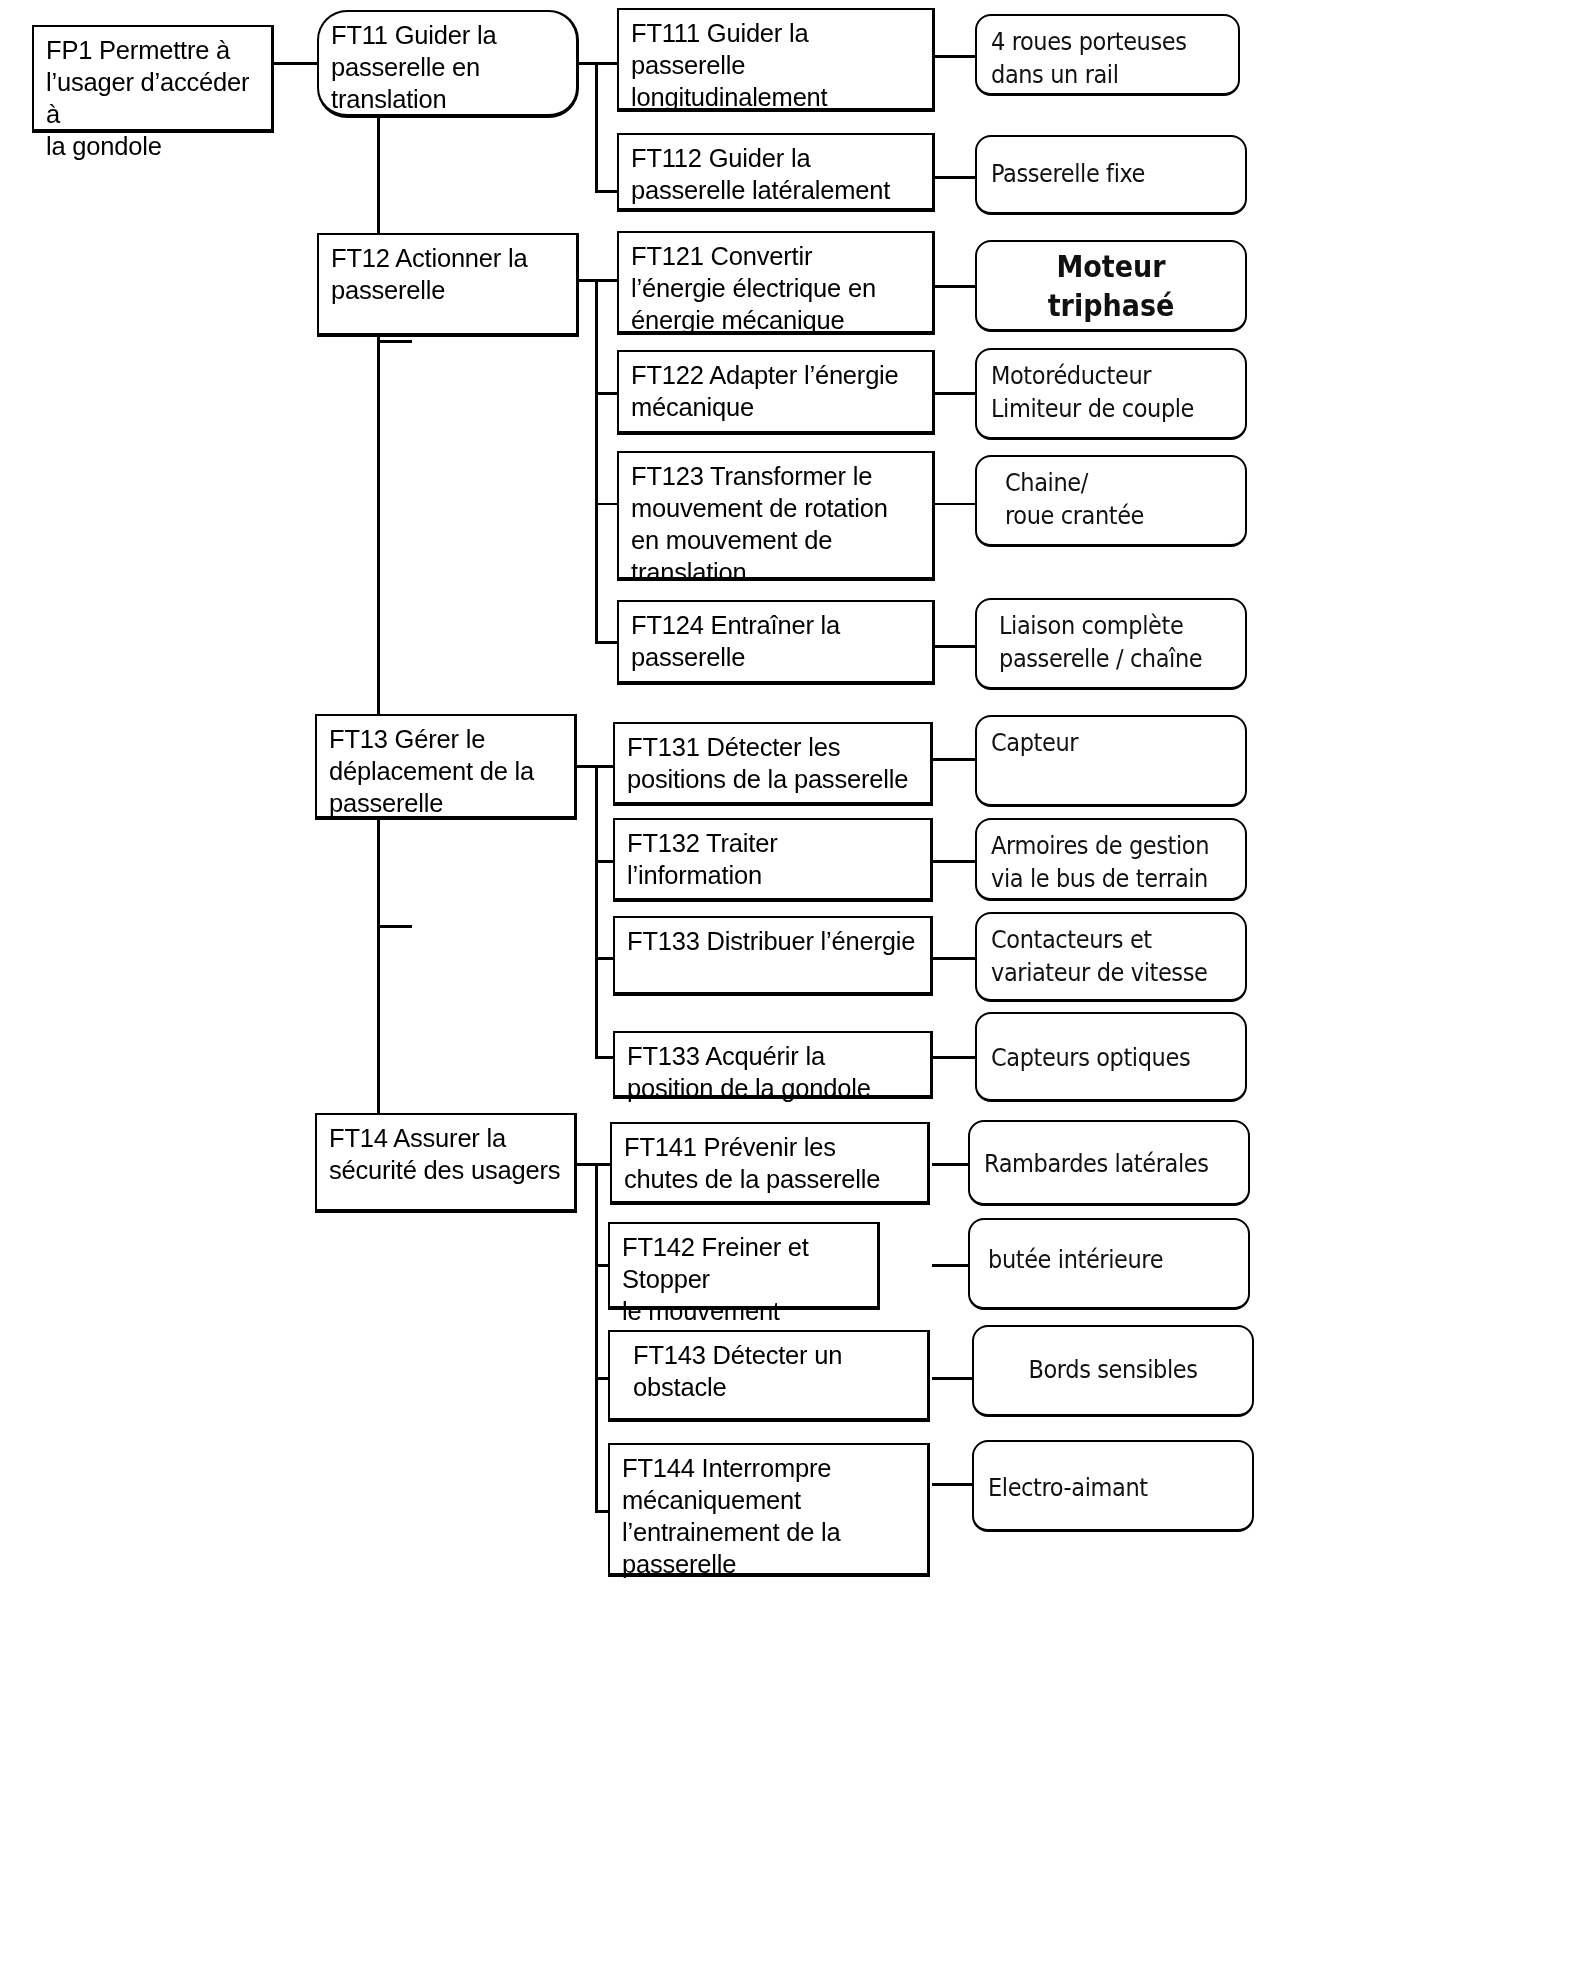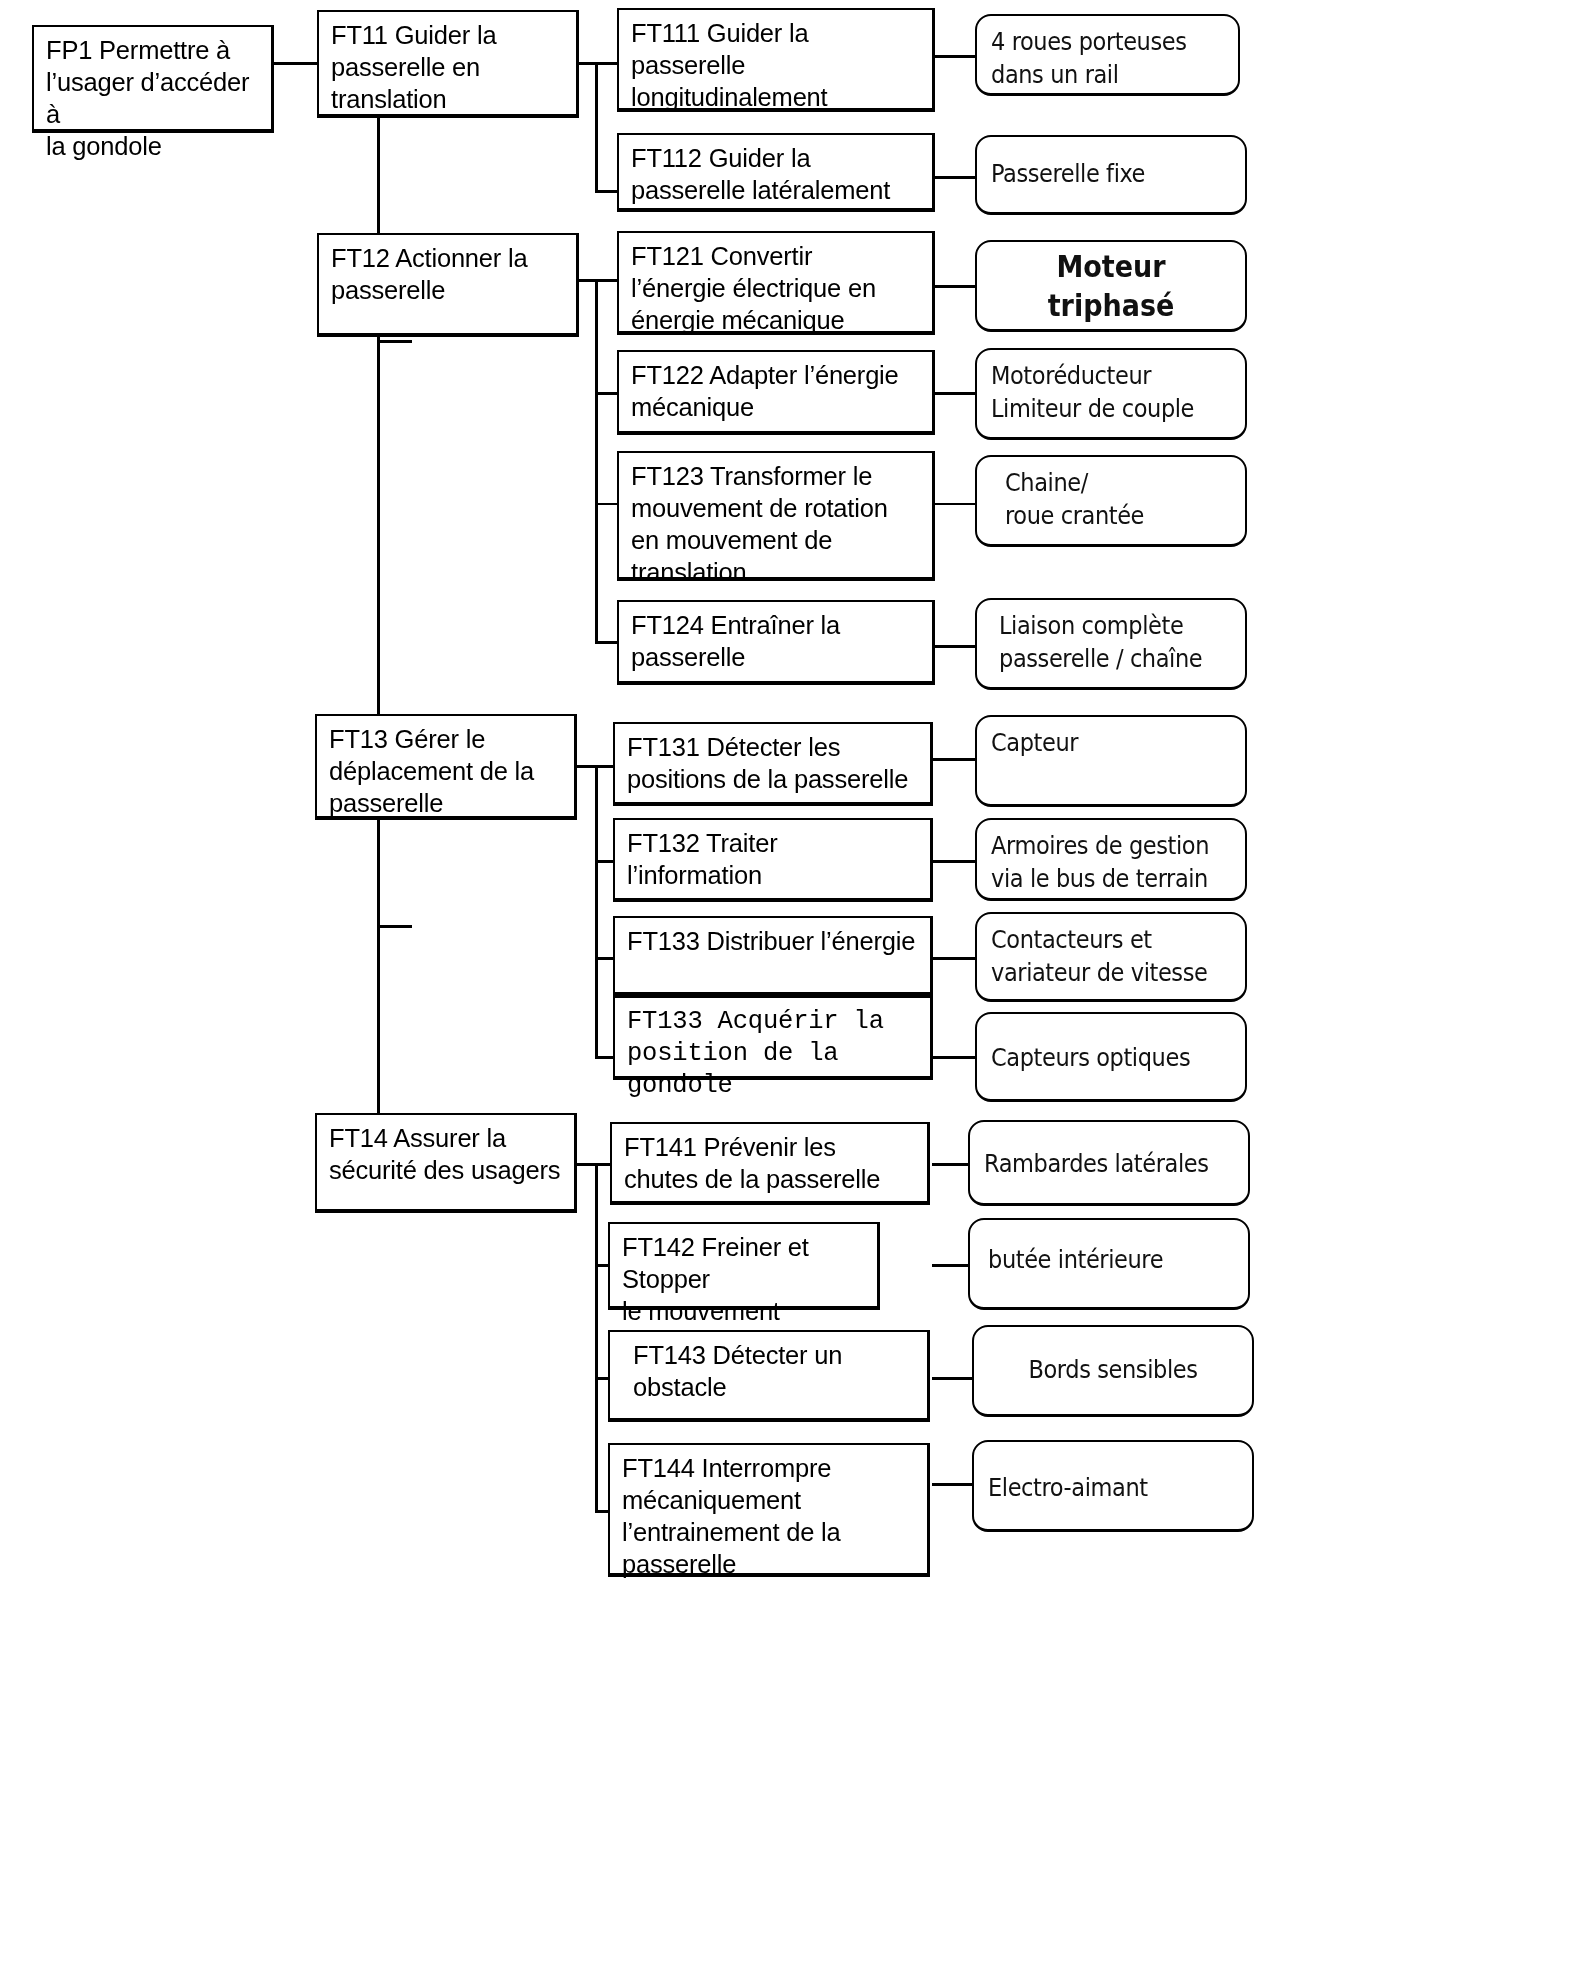--- a/index.html
+++ b/index.html
@@ -130,21 +130,21 @@
   <div class="hline" style="left:932px;top:1056px;width:45px;"></div>
   <div class="hline" style="left:932px;top:1163px;width:45px;"></div>
   <div class="hline" style="left:932px;top:1264px;width:45px;"></div>
   <div class="hline" style="left:932px;top:1377px;width:45px;"></div>
   <div class="hline" style="left:932px;top:1483px;width:45px;"></div>
 
   <div class="fbox" style="left:32px;top:25px;width:242px;height:108px;">FP1 Permettre à
 l’usager d’accéder à
 la gondole</div>
 
-  <div class="fbox" style="left:317px;top:10px;width:262px;height:108px;">FT11 Guider la
+  <div class="fbox" style="left:317px;top:10px;width:262px;height:108px;border-radius:30px;">FT11 Guider la
 passerelle en
 translation</div>
 
   <div class="fbox" style="left:317px;top:233px;width:262px;height:104px;">FT12 Actionner la
 passerelle</div>
 
   <div class="fbox" style="left:315px;top:714px;width:262px;height:106px;">FT13 Gérer le
 déplacement de la
 passerelle</div>
 
@@ -174,21 +174,21 @@
 passerelle</div>
 
   <div class="fbox" style="left:613px;top:722px;width:320px;height:84px;">FT131 Détecter les
 positions de la passerelle</div>
 
   <div class="fbox" style="left:613px;top:818px;width:320px;height:84px;">FT132 Traiter
 l’information</div>
 
   <div class="fbox" style="left:613px;top:916px;width:320px;height:80px;">FT133 Distribuer l’énergie</div>
 
-  <div class="fbox" style="left:613px;top:996px;width:320px;height:84px;font-family:Liberation Mono, monospace;">FT133 Acquérir la
+  <div class="fbox" style="left:613px;top:1031px;width:320px;height:68px;">FT133 Acquérir la
 position de la gondole</div>
 
   <div class="fbox" style="left:610px;top:1122px;width:320px;height:83px;">FT141 Prévenir les
 chutes de la passerelle</div>
 
   <div class="fbox" style="left:608px;top:1222px;width:272px;height:88px;">FT142 Freiner et Stopper
 le mouvement</div>
 
   <div class="fbox" style="left:608px;top:1330px;width:322px;height:92px;padding-left:23px;">FT143 Détecter un
 obstacle</div>

